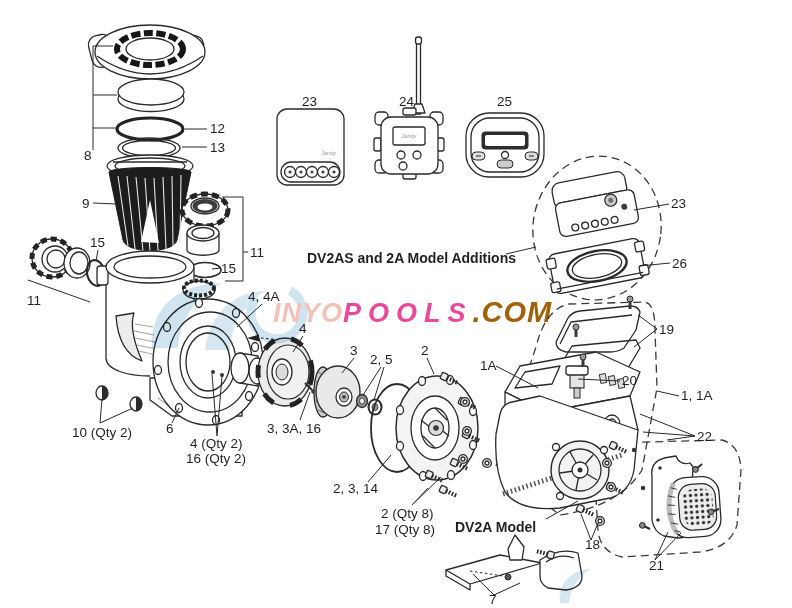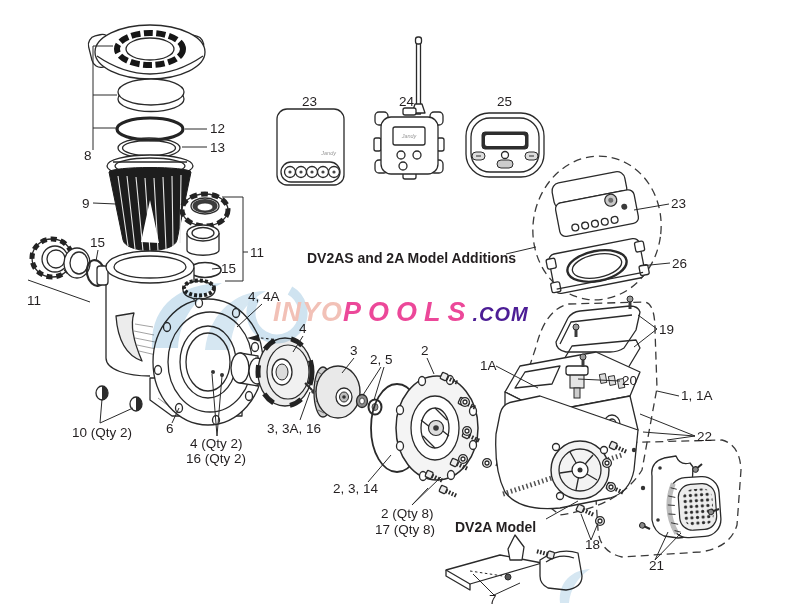--- a/index.html
+++ b/index.html
@@ -17,21 +17,21 @@
   .lbl {font:13.5px "Liberation Sans",sans-serif;fill:#231f20;}
   .lblb{font:bold 14px "Liberation Sans",sans-serif;fill:#231f20;}
   .tiny{font:italic 5.5px "Liberation Sans",sans-serif;fill:#9a9a9a;}
   
   .wm{position:absolute;left:0;top:0;width:792px;height:608px;pointer-events:none;
       mix-blend-mode:multiply;}
   .wmtext{position:absolute;left:273px;top:299px;white-space:nowrap;
           font:italic bold 27px "Liberation Sans",sans-serif;line-height:27px;}
   .wm-red {color:#f2c1b7;letter-spacing:1px;}
   .wm-red2{color:#ec4899;letter-spacing:7px;}
-  .wm-gray{color:#4c1d95;letter-spacing:1px;font-size:20px;}
+  .wm-gray{color:#a16207;letter-spacing:1px;font-size:29px;}
 </style>
 </head>
 <body>
 
 <div class="stage">
 <svg id="art" width="792" height="608" viewBox="0 0 792 608">
   <defs>
     <g id="bolt">
       <line x1="1" y1="0" x2="12" y2="0" stroke="#2a2a2a" stroke-width="4.2" stroke-dasharray="1.6 1.6"></line>
       <rect x="12" y="-3.4" width="6.5" height="6.8" rx="1.5" class="sg"></rect>

